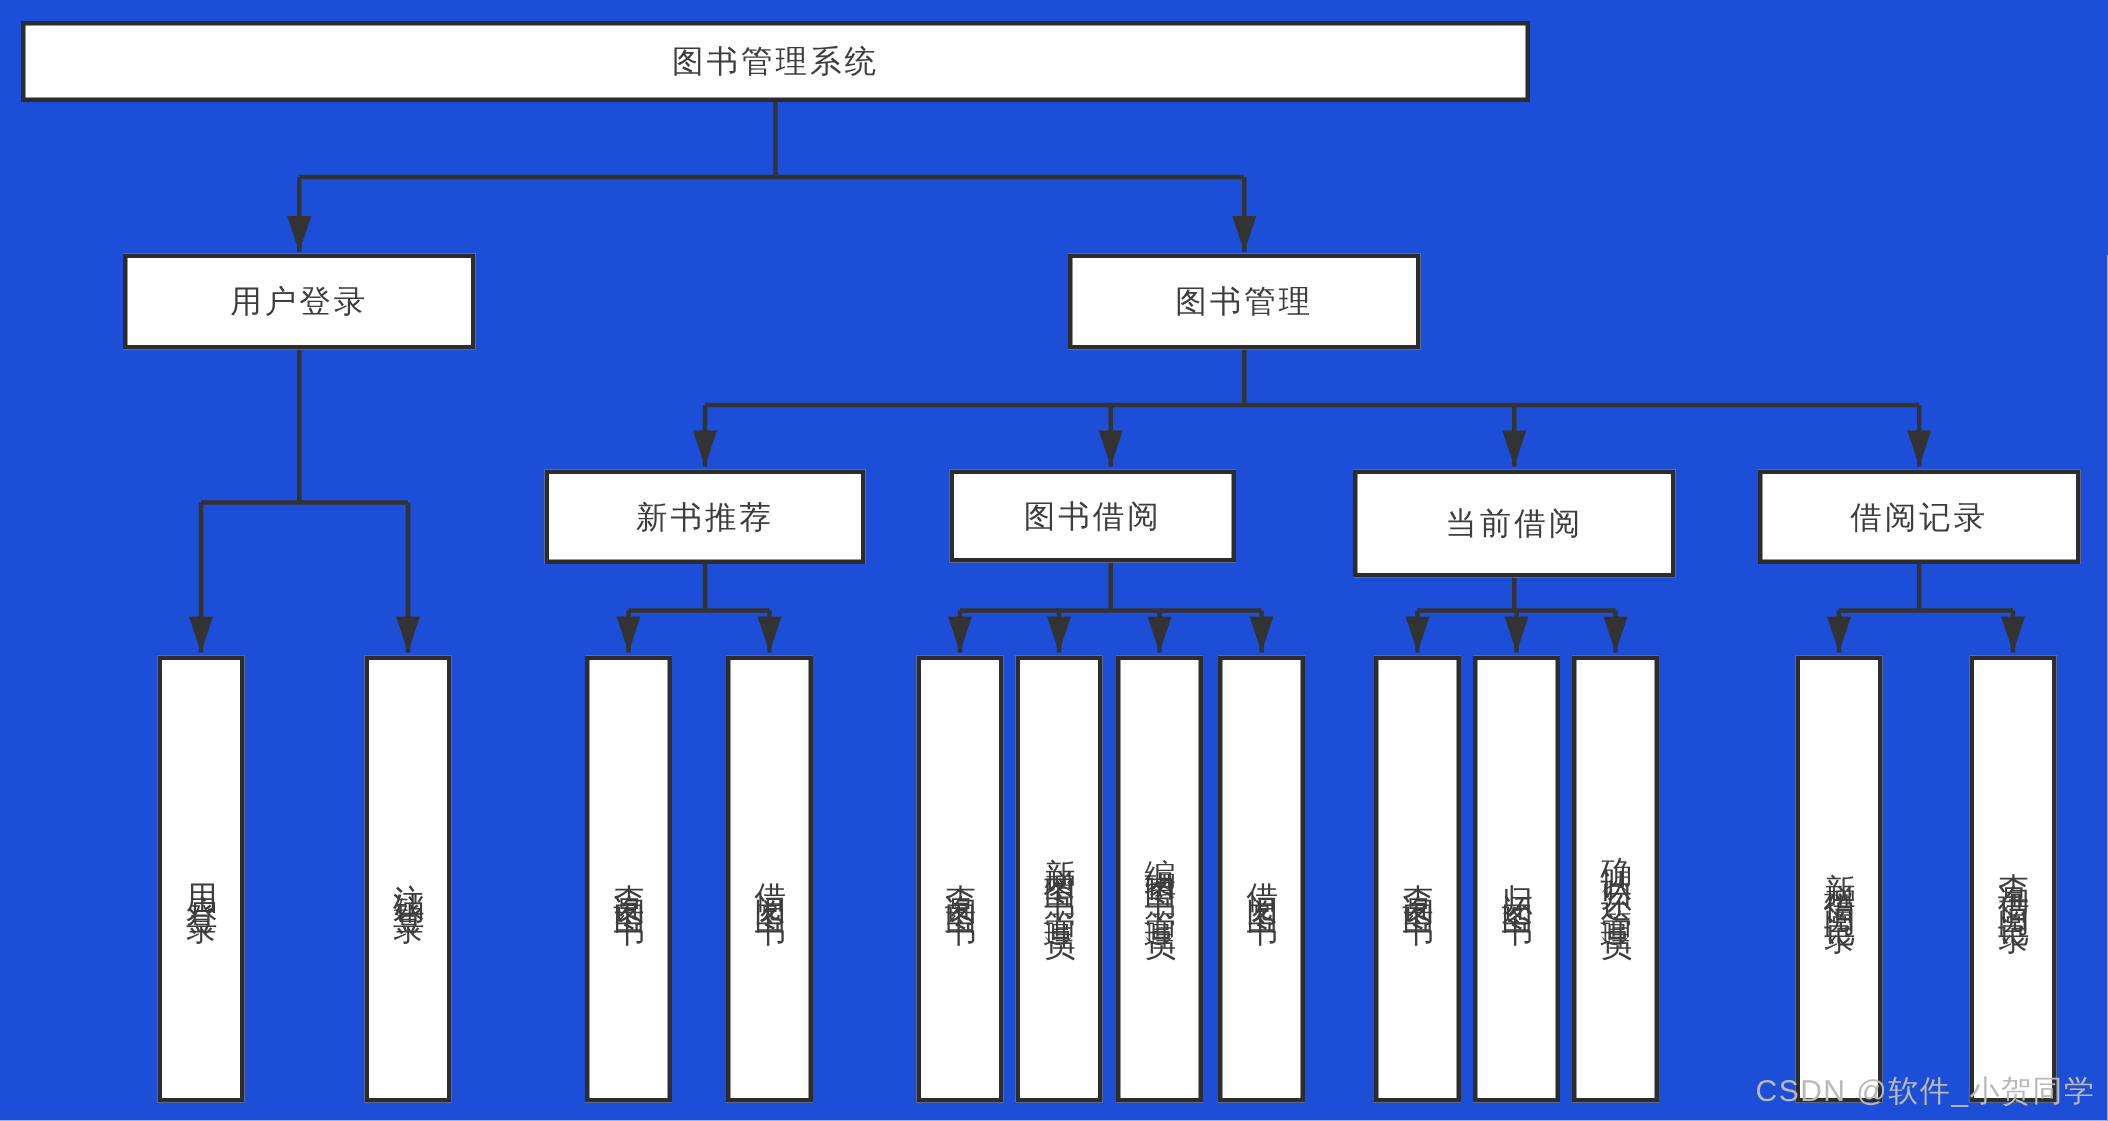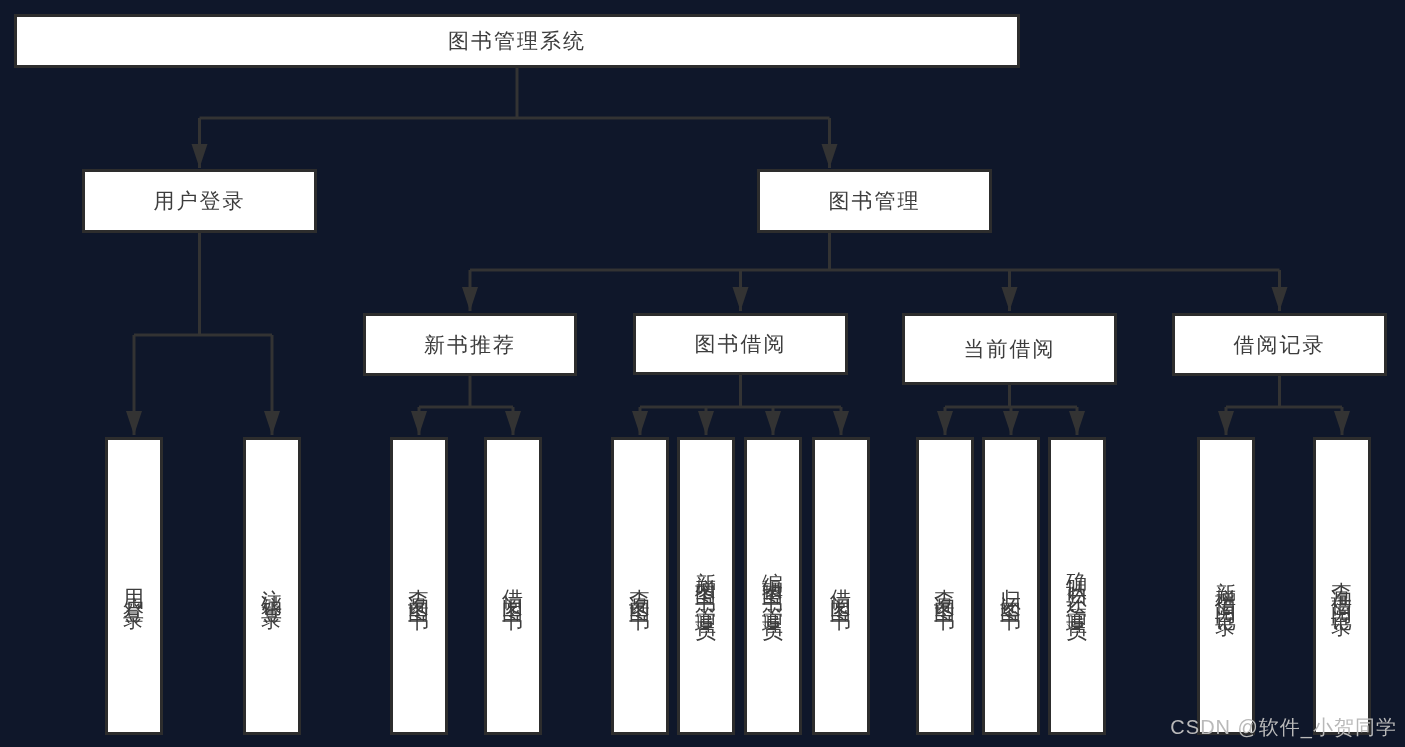--- a/index.html
+++ b/index.html
@@ -1,20 +1,20 @@
 <!DOCTYPE html>
 <html><head>
 <meta charset="utf-8">
 <style>
   html, body { margin: 0; padding: 0; background: #ffffff; }
   .canvas {
     position: relative;
     width: 1405px;
     height: 747px;
-    background: #0f172a;
+    background: #1d4ed8;
     font-family: "Liberation Sans", sans-serif;
     overflow: hidden;
   }
   .connectors {
     position: absolute;
     left: 0; top: 0;
     width: 1405px; height: 747px;
     pointer-events: none;
   }
   .hbox {
@@ -100,24 +100,24 @@
       <path d="M1011 407 V435" marker-end="url(#arw)"></path>
       <path d="M1077 407 V435" marker-end="url(#arw)"></path>
       <path d="M1226 407 V435" marker-end="url(#arw)"></path>
       <path d="M1342 407 V435" marker-end="url(#arw)"></path>
     </g>
   </svg>
 
   <div class="hbox" style="left:14px; top:14px; width:1006px; height:54px;">图书管理系统</div>
 
   <div class="hbox" style="left:82px; top:169px; width:235px; height:64px;">用户登录</div>
-  <div class="hbox" style="left:712px; top:169px; width:235px; height:64px;margin-left:45px;">图书管理</div>
+  <div class="hbox" style="left:712px; top:169px; width:235px; height:64px;">图书管理</div>
 
   <div class="hbox" style="left:363px; top:313px; width:214px; height:63px;text-align:center;">新书推荐</div>
-  <div class="hbox" style="left:633px; top:313px; width:215px; height:62px;">图书借阅</div>
+  <div class="hbox" style="left:633px; top:313px; width:191px; height:62px;">图书借阅</div>
   <div class="hbox" style="left:902px; top:313px; width:215px; height:72px;">当前借阅</div>
   <div class="hbox" style="left:1172px; top:313px; width:215px; height:63px;font-family:Liberation Serif, serif;">借阅记录</div>
 
   <div class="vbox" style="left:105px;">
     <span class="vtext">用户登录</span>
   </div>
   <div class="vbox" style="left:243px;">
     <span class="vtext">注销登录</span>
   </div>
 

